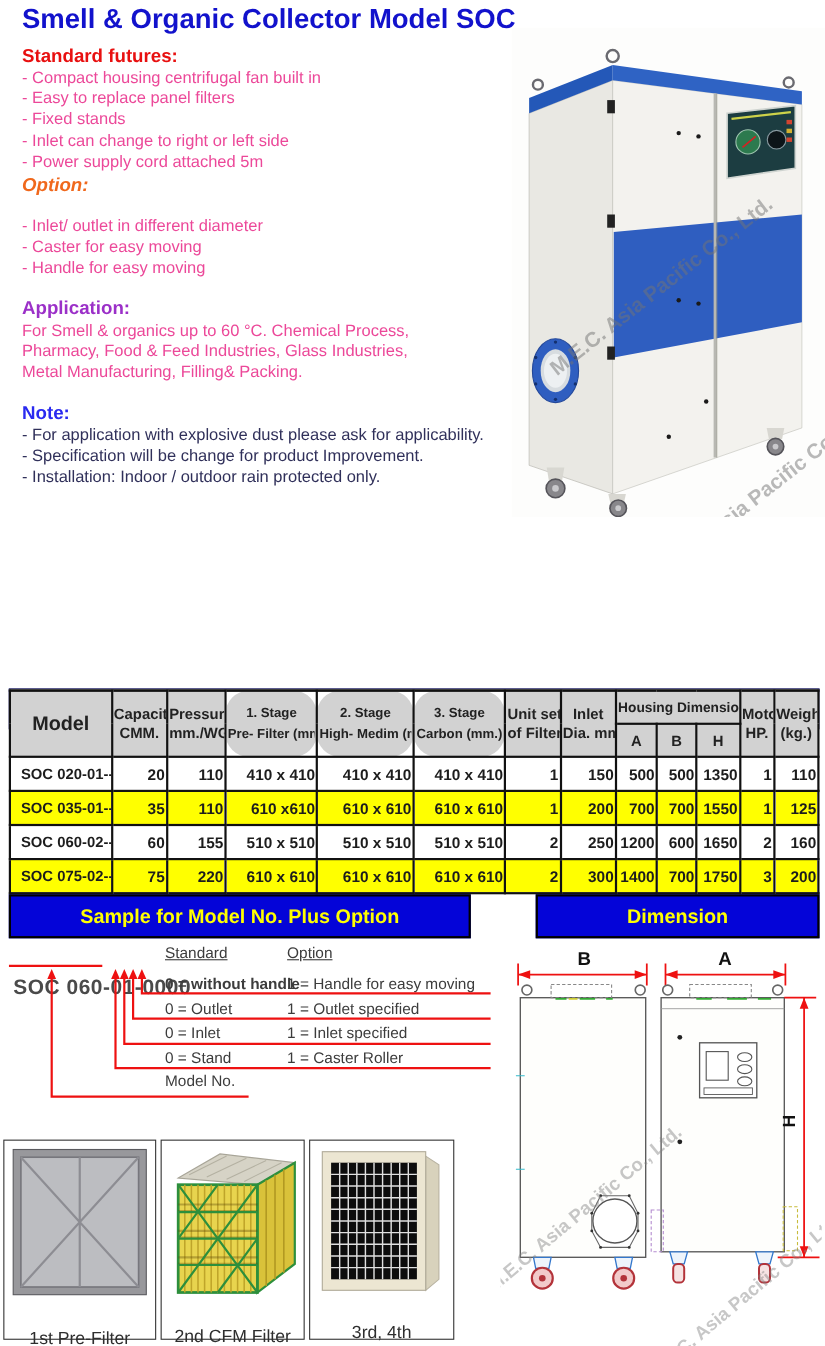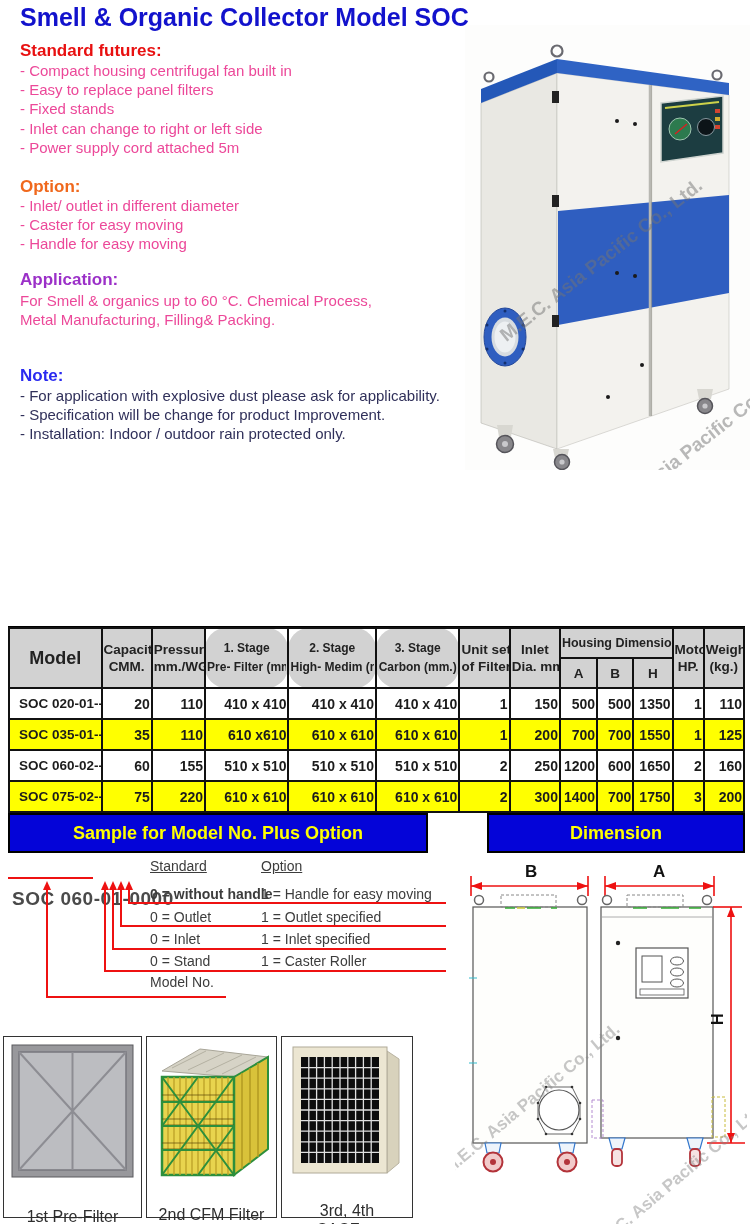--- a/index.html
+++ b/index.html
@@ -40,30 +40,31 @@
 
   <div class="abs h red" style="left:20px;top:41px;">Standard futures:</div>
   <div class="abs" style="left:20px;top:61px;">
     <div class="li">- Compact housing centrifugal fan built in</div>
     <div class="li">- Easy to replace panel filters</div>
     <div class="li">- Fixed stands</div>
     <div class="li">- Inlet can change to right or left side</div>
     <div class="li">- Power supply cord attached 5m</div>
   </div>
 
-  <div class="abs h orange" style="left:20px;top:177px;">Option:</div>
+  <div class="abs h orange" style="left:20px;top:159px;font-style:italic;">Option:</div>
   <div class="abs" style="left:20px;top:196px;">
     <div class="li">- Inlet/ outlet in different diameter</div>
     <div class="li">- Caster for easy moving</div>
     <div class="li">- Handle for easy moving</div>
   </div>
 
   <div class="abs h purple" style="left:20px;top:270px;">Application:</div>
   <div class="abs" style="left:20px;top:291px;">
     <div class="li">For Smell &amp; organics up to 60 °C. Chemical Process,</div>
+    <div class="li">Pharmacy, Food &amp; Feed Industries, Glass Industries,</div>
     <div class="li">Metal Manufacturing, Filling&amp; Packing.</div>
   </div>
 
   <div class="abs h blue" style="left:20px;top:366px;">Note:</div>
   <div class="abs" style="left:20px;top:386px;">
     <div class="li note-li">- For application with explosive dust please ask for applicability.</div>
     <div class="li note-li">- Specification will be change for product Improvement.</div>
     <div class="li note-li">- Installation: Indoor / outdoor rain protected only.</div>
   </div>
 

